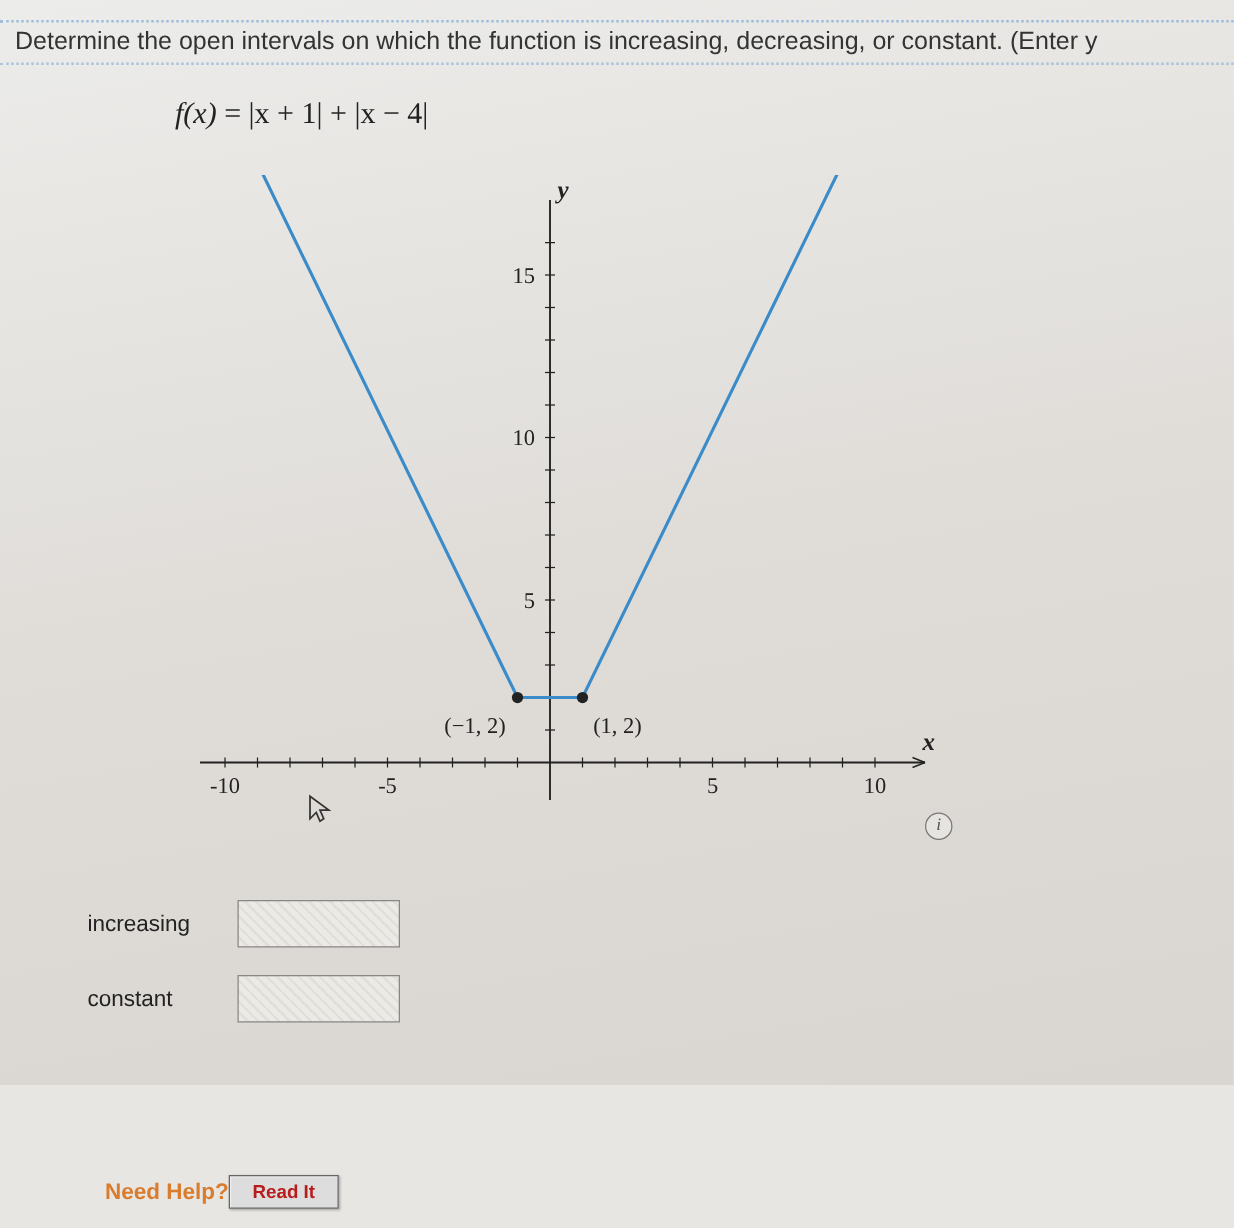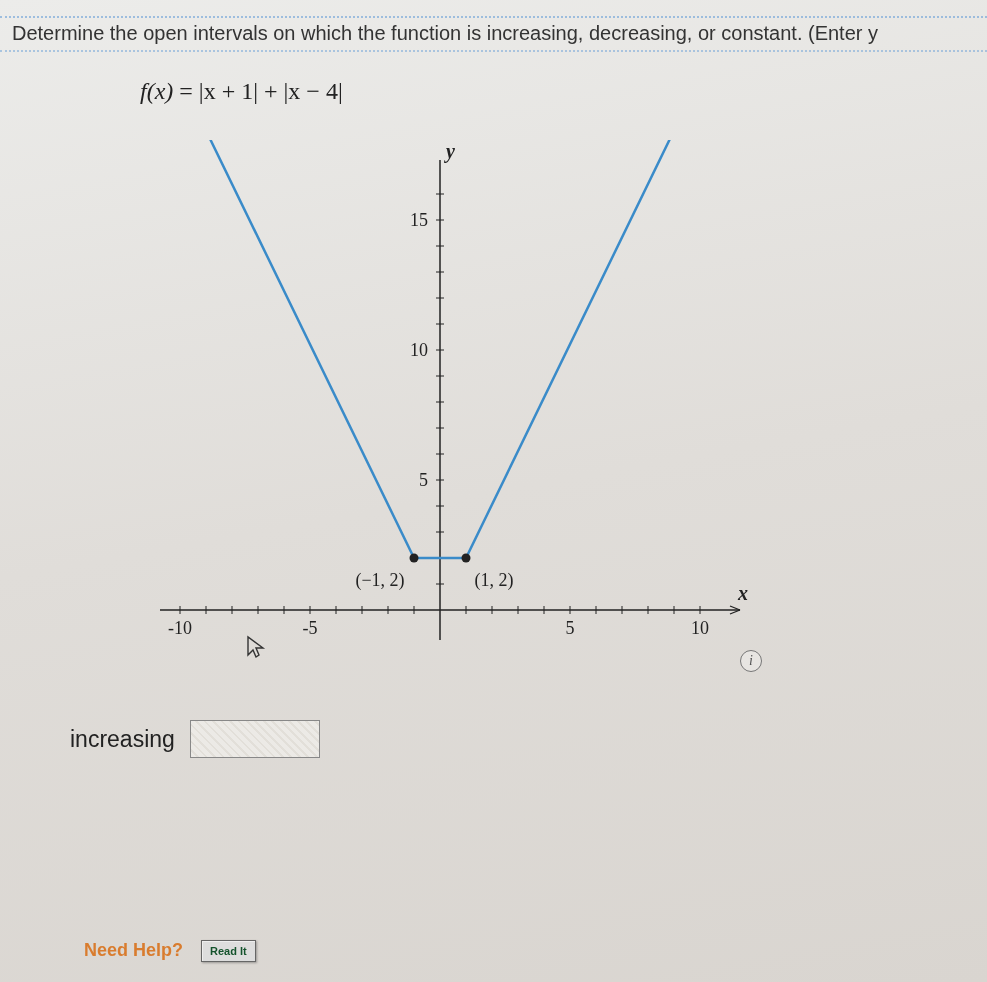--- a/index.html
+++ b/index.html
@@ -7,21 +7,21 @@
     font-family: Arial, Helvetica, sans-serif;
     background: #e8e6e3;
     width: 987px;
     height: 982px;
     position: relative;
     overflow: hidden;
   }
   .page-wrap {
     position: relative;
     width: 987px;
-    height: 982px;
+    height: 868px;
     background: linear-gradient(170deg, #ececea 0%, #e0ddd9 50%, #d9d5d0 100%);
   }
   .top-dots {
     position: absolute;
     top: 0; left: 0; right: 0; height: 18px;
     border-bottom: 2px dotted #6aa0d8;
     opacity: 0.6;
   }
   .question-text {
     position: absolute;
@@ -86,51 +86,51 @@
     top: 720px;
     left: 70px;
   }
   .ans-row {
     display: flex;
     align-items: center;
     margin-bottom: 22px;
   }
   .ans-label {
     width: 120px;
-    font-size: 23px;
+    font-size: 18px;
     color: #222;
     text-align: left;
   }
   .ans-input {
     width: 130px;
     height: 38px;
     border: 1px solid #888;
     background: repeating-linear-gradient(45deg, #eceae6, #eceae6 4px, #e2dfd9 4px, #e2dfd9 6px);
     padding: 4px 8px;
     font-size: 16px;
   }
   .need-help {
     position: absolute;
     top: 940px;
     left: 84px;
     display: flex;
-    gap: 18px;
+    align-items: center;
   }
   .need-help-label {
     color: #d97c2e;
     font-weight: bold;
     font-size: 18px;
   }
   .read-it {
     border: 1px solid #666;
     background: #ddd;
-    padding: 4px 8px;
-    font-size: 11px;
+    padding: 4px 18px;
+    font-size: 15px;
     font-weight: bold;
-    color: #14532d;
+    color: #b91c1c;
     cursor: pointer;
     box-shadow: inset 1px 1px 0 rgba(255,255,255,0.5), 1px 1px 2px rgba(0,0,0,0.3);
   }
 </style>
 </head>
 <body>
 
 <div class="page-wrap">
 
   <div class="top-dots"></div>
@@ -223,20 +223,24 @@
 
   <div class="info-badge">
     <span>i</span>
   </div>
 
   <div class="answers">
     <div class="ans-row">
       <div class="ans-label">increasing</div>
       <input class="ans-input" value="" style="">
     </div>
+    <div class="ans-row">
+      <div class="ans-label">constant</div>
+      <input class="ans-input" value="" style="">
+    </div>
   </div>
 
   <div class="need-help">
     <span class="need-help-label">Need Help?</span>
     <button class="read-it">Read It</button>
   </div>
 
 </div>
 
 </body></html>

